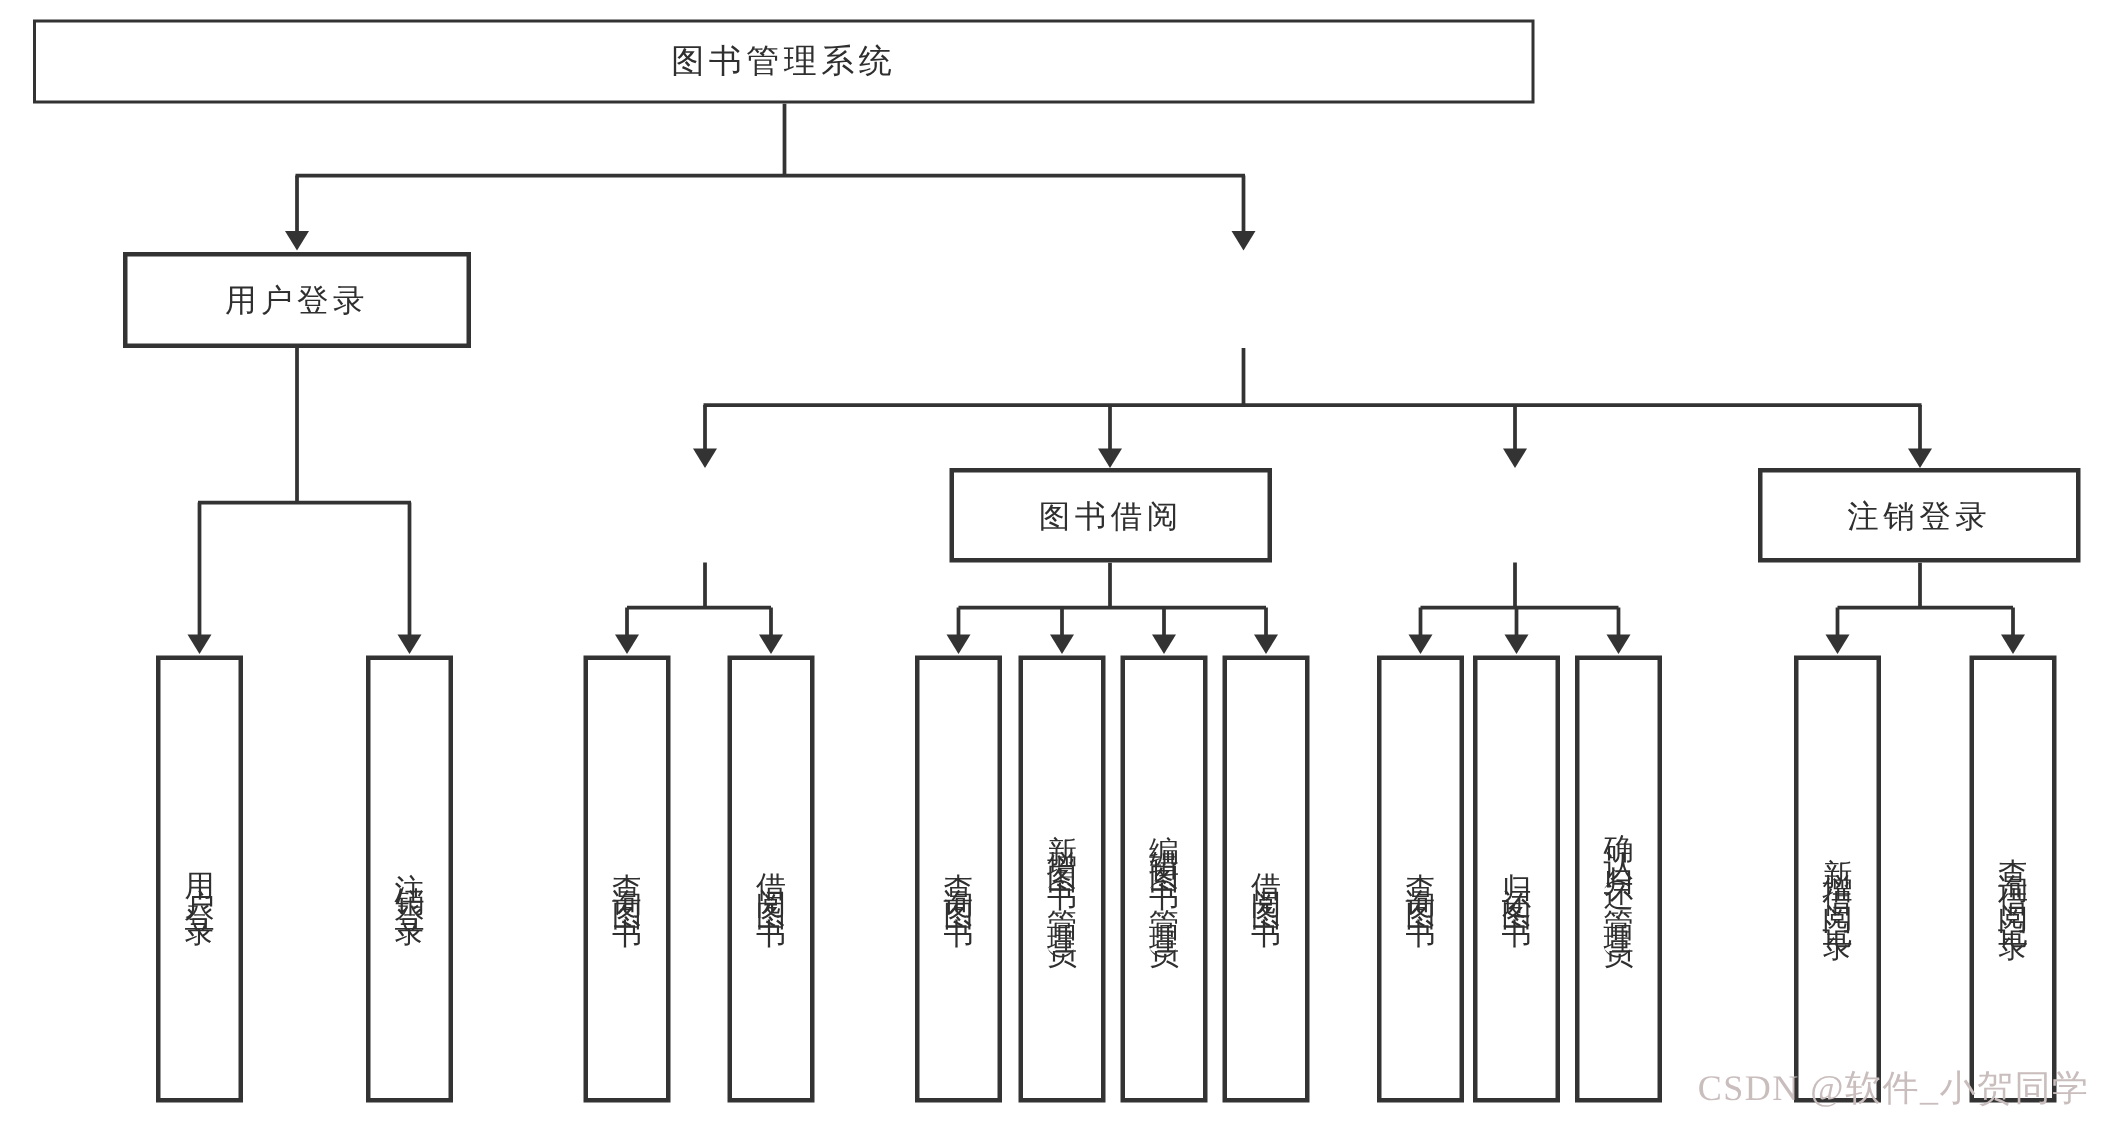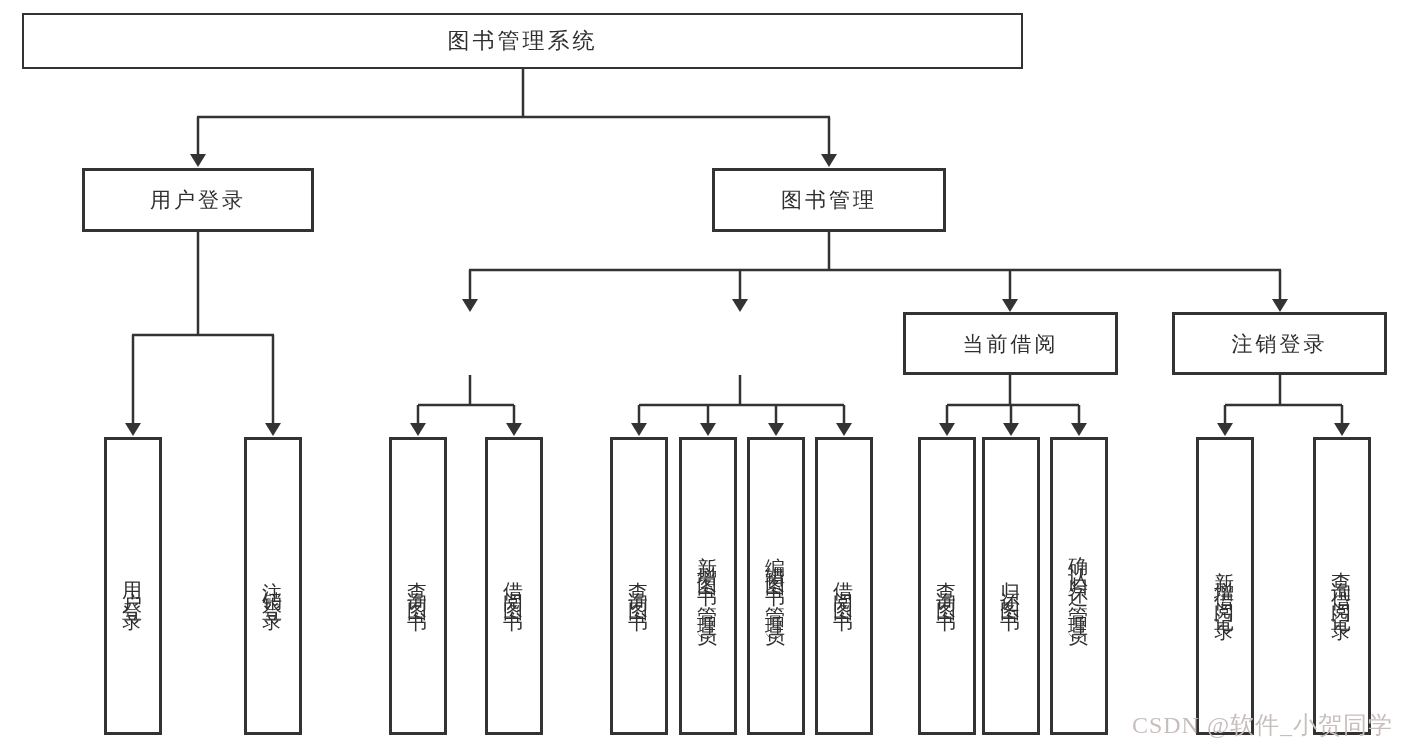--- a/index.html
+++ b/index.html
@@ -112,23 +112,22 @@
       <path d="M1003 423h16l-8 13z"></path>
       <path d="M1071 423h16l-8 13z"></path>
       <path d="M1217 423h16l-8 13z"></path>
       <path d="M1334 423h16l-8 13z"></path>
     </g>
   </svg>
 
   <div class="node root">图书管理系统</div>
 
   <div class="node lvl2" style="left:82px;width:232px;">用户登录</div>
-  <div class="node lvl2" style="left:712px;width:234px;">图书管理</div>
 
-  <div class="node lvl3" style="left:903px;">当前借阅</div>
+  <div class="node lvl3" style="left:633px;">图书借阅</div>
   <div class="node lvl3" style="left:1172px;">注销登录</div>
 
   <div class="node leaf" style="left:104px;">用户登录</div>
   <div class="node leaf" style="left:244px;">注销登录</div>
 
   <div class="node leaf" style="left:389px;">查询图书</div>
   <div class="node leaf" style="left:485px;">借阅图书</div>
 
   <div class="node leaf" style="left:610px;">查询图书</div>
   <div class="node leaf" style="left:679px;">新增图书（管理员）</div>

